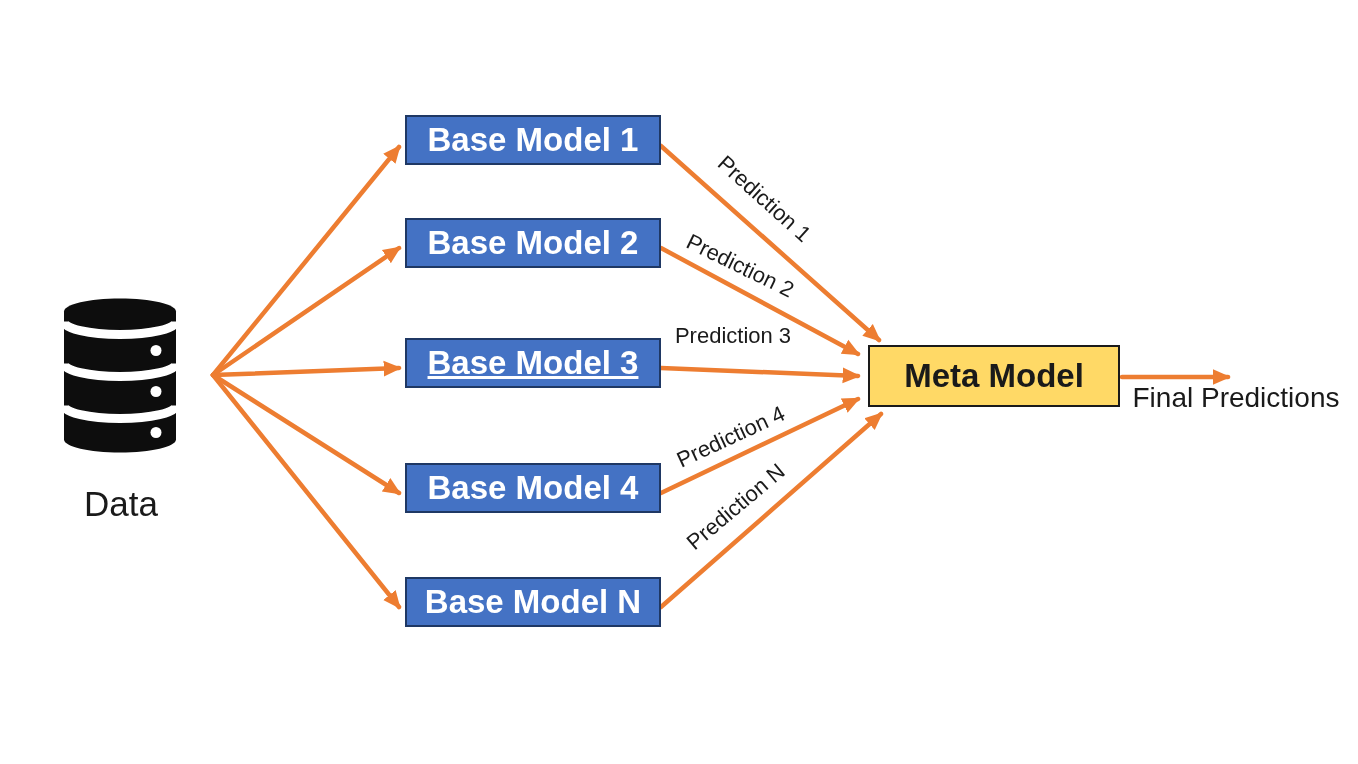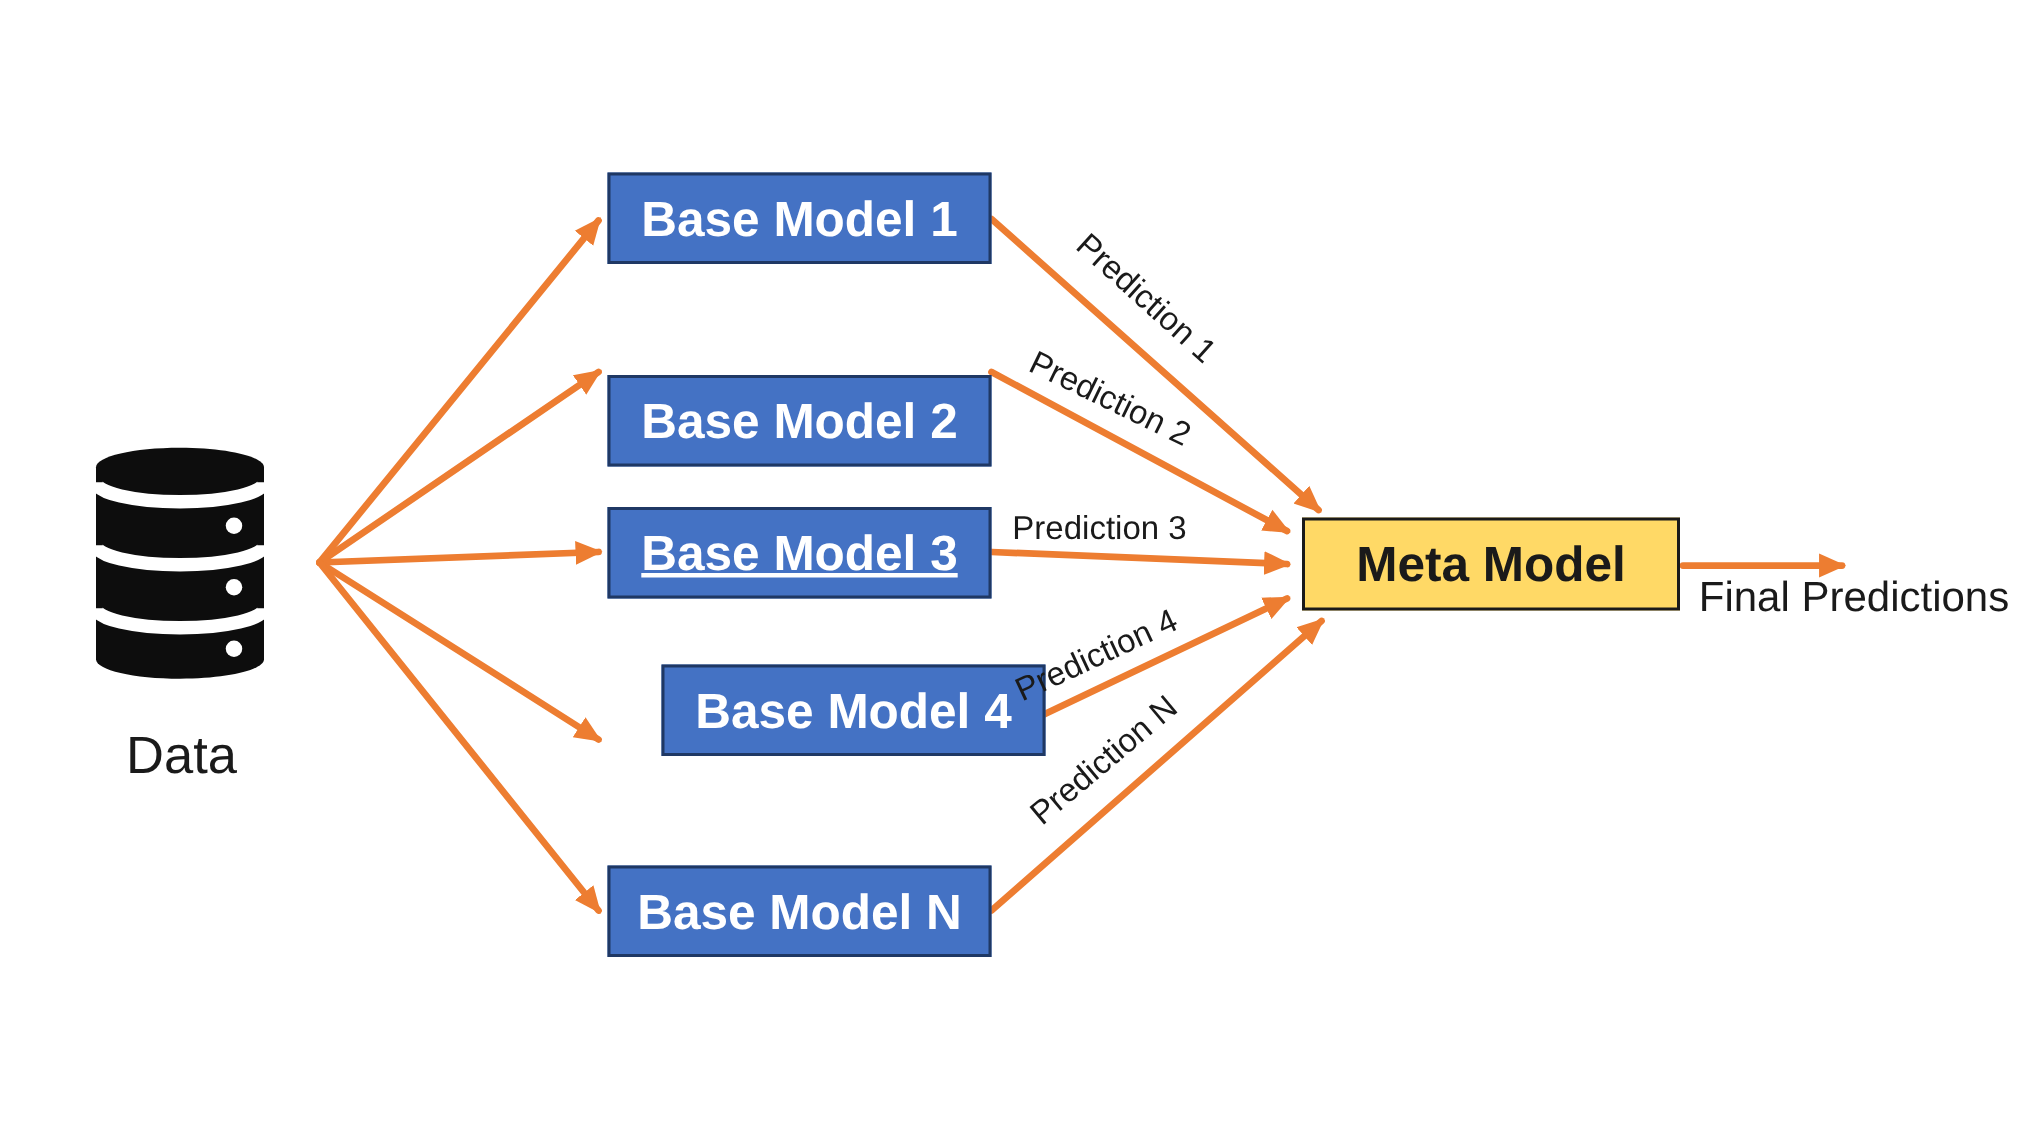--- a/index.html
+++ b/index.html
@@ -13,35 +13,35 @@
     font-family:"Liberation Sans", sans-serif; overflow:hidden;
   }
   .arrow-layer{position:absolute; left:0; top:0; width:1358px; height:764px;}
   .arrow-layer line{stroke:var(--arrow); stroke-width:4.5; stroke-linecap:round;}
   .arrow-layer .ah{fill:var(--arrow);}
   .node{
     position:absolute; display:flex; align-items:center; justify-content:center;
     font-weight:bold; font-size:33px; letter-spacing:0;
   }
   .base-box{
-    left:405px; width:256px; height:61px; box-sizing:border-box;
+    left:405px; width:256px; height:50px; box-sizing:border-box;
     background:var(--base-fill); border:2.5px solid var(--base-border); color:var(--base-text);
   }
-  .bm1{top:115px;} .bm2{top:218px;margin-top:32px;} .bm3{top:338px;text-decoration:underline;} .bm4{top:443px;margin-left:36px;} .bm5{top:577px;}
+  .bm1{top:115px;} .bm2{top:218px;} .bm3{top:338px;text-decoration:underline;} .bm4{top:463px;} .bm5{top:577px;}
   .meta-box{
     left:868px; top:345px; width:252px; height:62px; box-sizing:border-box;
     background:var(--meta-fill); border:2.5px solid var(--meta-border); color:var(--meta-text);
   }
   .pred{
     position:absolute; font-size:22px; color:var(--label-text); white-space:nowrap;
     transform-origin:center center;
   }
   .p1{left:764px; top:199px; transform:translate(-50%,-50%) rotate(42deg);}
   .p2{left:740px; top:266px; transform:translate(-50%,-50%) rotate(26deg);}
-  .p3{left:733px; top:352px; transform:translate(-50%,-50%);}
+  .p3{left:733px; top:336px; transform:translate(-50%,-50%);}
   .p4{left:731px; top:437px; transform:translate(-50%,-50%) rotate(-25deg);}
   .p5{left:736px; top:507px; transform:translate(-50%,-50%) rotate(-40deg);}
   .final-label{
     position:absolute; left:1236px; top:398px; transform:translate(-50%,-50%);
     font-size:28px; color:var(--label-text); white-space:nowrap;
   }
   .db-icon{position:absolute; left:62px; top:297px; width:116px; height:157px;}
   .db-icon .solid{fill:var(--icon);}
   .db-icon .gap{stroke:#fff; stroke-width:9; fill:none;}
   .db-icon .dot{fill:#fff;}

